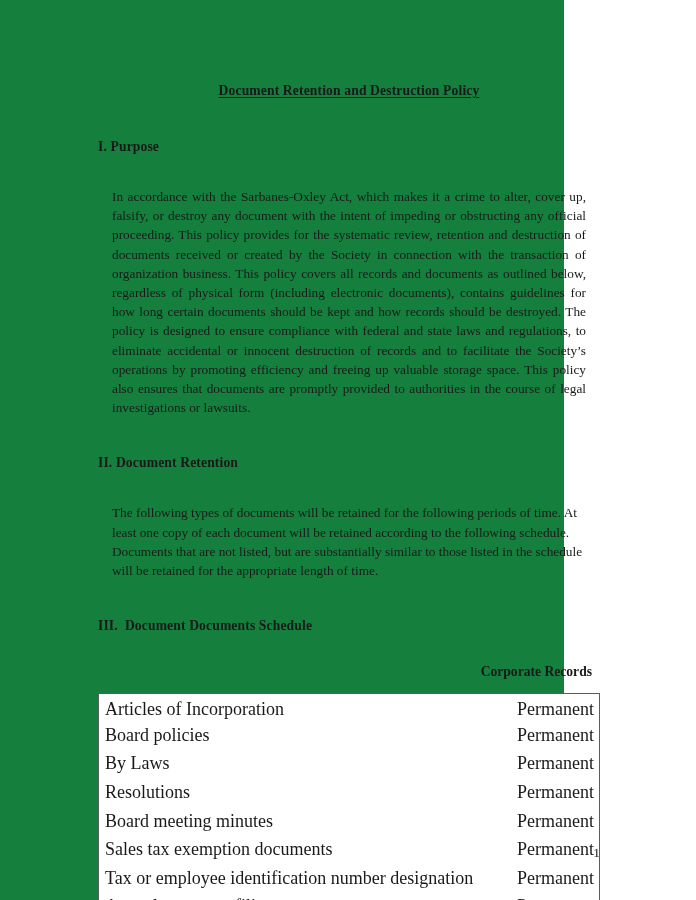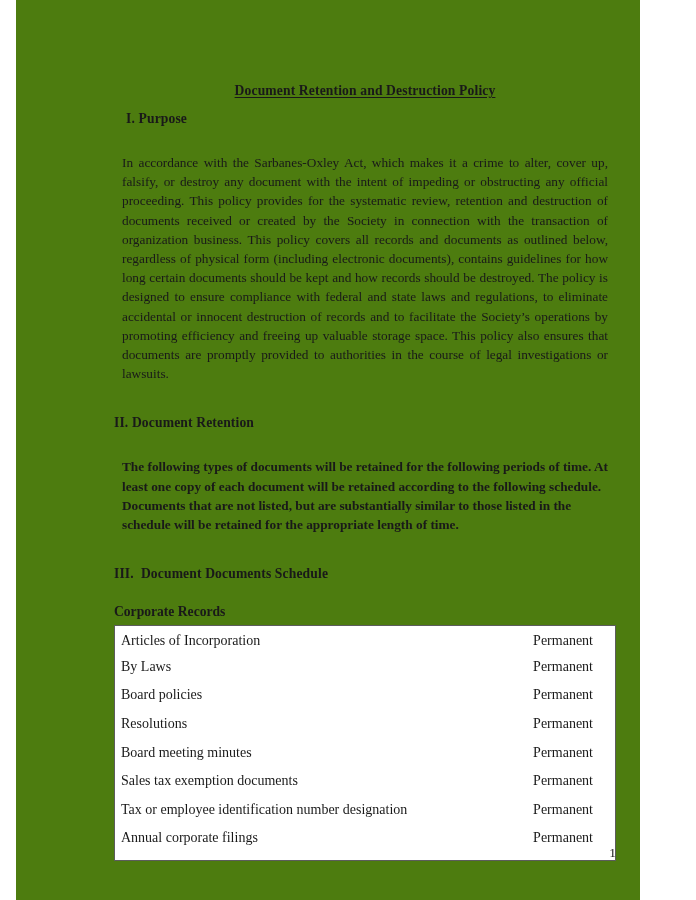--- a/index.html
+++ b/index.html
@@ -11,25 +11,25 @@
     width: 696px;
     height: 900px;
     position: relative;
     font-family: "Liberation Serif", "DejaVu Serif", serif;
     color: #191919;
     overflow: hidden;
   }
 
   .page {
     position: absolute;
-    left: 16px;
+    left: 0;
     top: 0;
-    width: 624px;
+    width: 564px;
     height: 900px;
-    background: #4d7c0f;
+    background: #15803d;
   }
 
   .content {
     position: absolute;
     left: 98px;
     top: 0;
     width: 502px;
   }
 
   .doc-title {
@@ -44,57 +44,56 @@
     text-decoration: underline;
     text-underline-offset: 2px;
   }
 
   .section-heading {
     font-size: 13.6px;
     font-weight: bold;
     margin: 0;
     letter-spacing: 0.01em;
   }
-  .h-purpose     { padding-top: 12px; margin-left: 12px; }
+  .h-purpose     { padding-top: 40px; }
   .h-retention   { padding-top: 24px; }
   .h-schedule    { padding-top: 24px; white-space: pre; }
 
   p.body-text {
     font-size: 13.3px;
     line-height: 19.2px;
-    margin: 8px;
+    margin: 14px;
     text-align: justify;
     -webkit-hyphens: none;
     hyphens: none;
   }
   p.body-left {
     text-align: left;
-    font-weight: bold;
   }
   .p-purpose   { padding-top: 18px; }
   .p-retention { padding-top: 18px; }
 
   .table-caption {
-    text-align: left;
+    text-align: right;
     font-size: 13.6px;
     font-weight: bold;
-    margin: 0;
+    margin: 8px;
     padding-top: 22px;
     padding-bottom: 5px;
   }
 
   .records-table {
     width: 502px;
     border: 1px solid #5c5c5c;
     border-collapse: collapse;
     background: #fff;
   }
   .records-table td {
     border: none;
-    font-size: 14px;
+    font-size: 18px;
     line-height: 16px;
     padding: 0;
     vertical-align: top;
   }
   .records-table tr { height: 28.6px; }
   .records-table tr:first-child td { padding-top: 7px; }
   .records-table tr:first-child { height: 33px; }
   .records-table tr:last-child { height: 30px; padding-left: 6px; }
   .col-doc {
     width: 414px;
@@ -133,25 +132,25 @@
 
     <div class="table-caption">Corporate Records</div>
 
     <table class="records-table">
       <tbody>
         <tr>
           <td class="col-doc">Articles of Incorporation</td>
           <td class="col-period">Permanent</td>
         </tr>
         <tr>
-          <td class="col-doc">By Laws</td>
+          <td class="col-doc">Board policies</td>
           <td class="col-period">Permanent</td>
         </tr>
         <tr>
-          <td class="col-doc">Board policies</td>
+          <td class="col-doc">By Laws</td>
           <td class="col-period">Permanent</td>
         </tr>
         <tr>
           <td class="col-doc">Resolutions</td>
           <td class="col-period">Permanent</td>
         </tr>
         <tr>
           <td class="col-doc">Board meeting minutes</td>
           <td class="col-period">Permanent</td>
         </tr>

